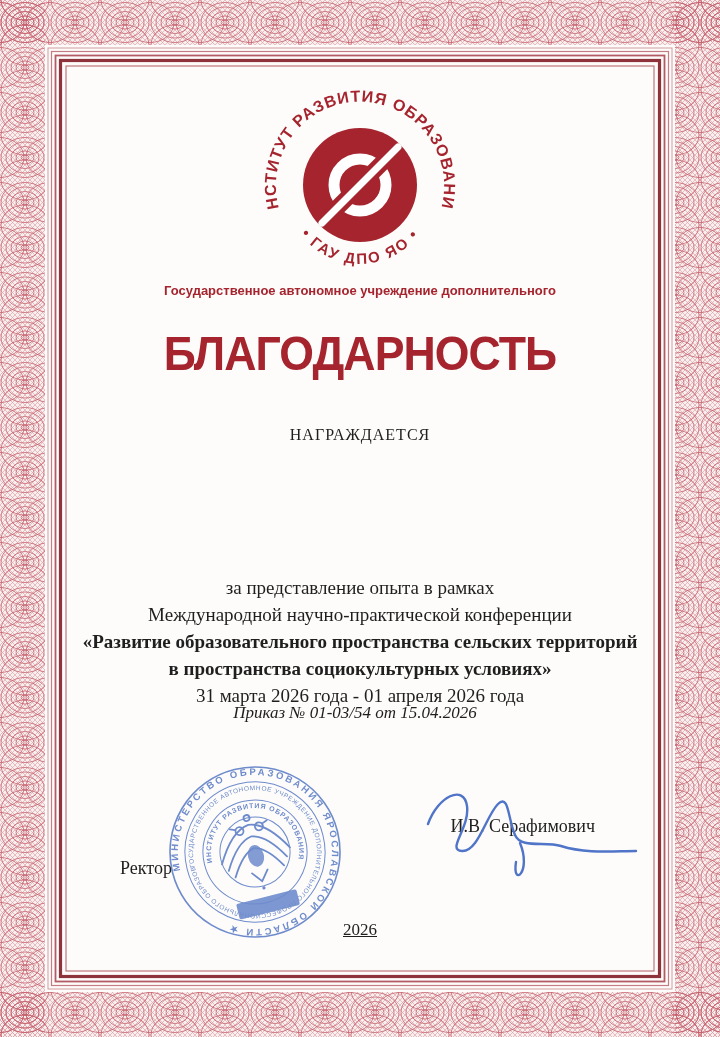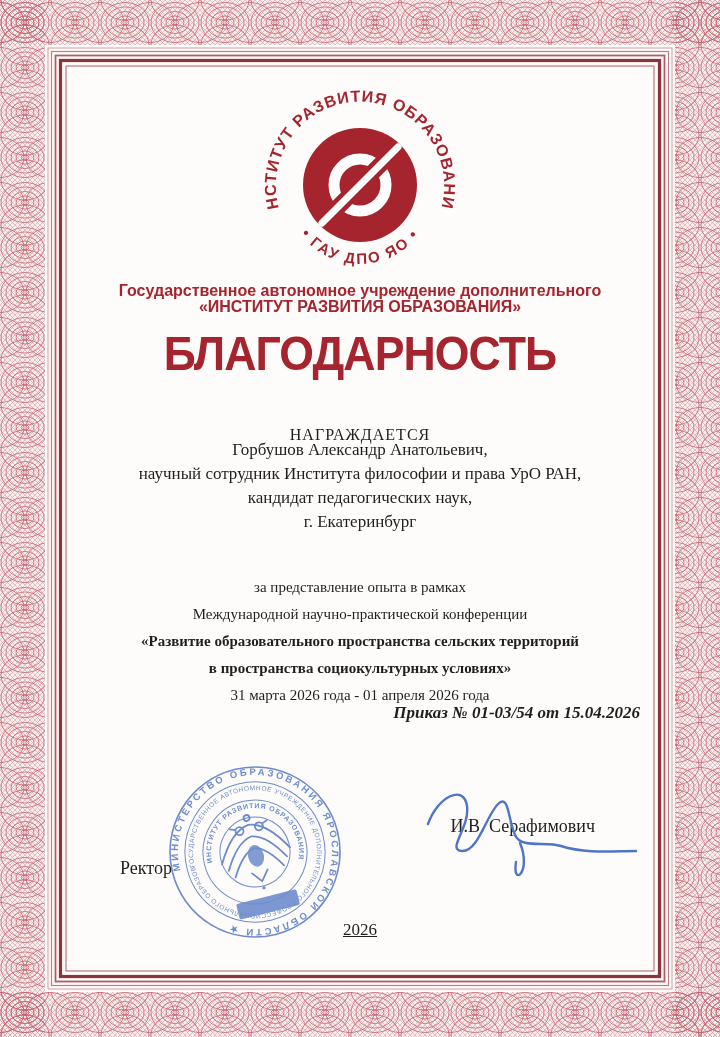--- a/index.html
+++ b/index.html
@@ -4,30 +4,30 @@
 <style>
   html,body{margin:0;padding:0;background:#ffffff;}
   body{width:720px;height:1037px;position:relative;overflow:hidden;
        font-family:"Liberation Serif",serif;color:#1f1f1f;}
   .page{position:absolute;inset:0;background:#fdfcfa;}
   .border-svg{position:absolute;inset:0;pointer-events:none;}
   .overlay-svg{position:absolute;inset:0;pointer-events:none;}
   .abs{position:absolute;left:70px;right:70px;text-align:center;}
   .logo-wrap{position:absolute;left:200px;top:88px;width:320px;height:195px;}
   .org{top:283px;font-family:"Liberation Sans",sans-serif;font-weight:700;
-       font-size:16px;line-height:15.5px;color:#a5242e;}
+       font-size:13px;line-height:15.5px;color:#a5242e;}
   .title{top:326px;font-family:"Liberation Sans",sans-serif;font-weight:700;
          font-size:48px;color:#a5242e;letter-spacing:-1px;
          transform:scaleX(0.93);transform-origin:center;}
   .awarded{top:404px;font-size:16px;letter-spacing:1px;margin-top:22px;}
   .recipient{top:438px;font-size:17px;line-height:24px;}
-  .reason{top:574px;font-size:15px;line-height:27px;}
+  .reason{top:574px;font-size:19px;line-height:27px;}
   .reason .b{font-weight:700;}
-  .order{top:703px;text-align:right;right:80px;left:70px;
-         font-style:italic;font-size:17px;font-weight:bold;}
+  .order{top:703px;text-align:center;right:80px;left:70px;
+         font-style:italic;font-size:17px;}
   .rector{position:absolute;left:120px;top:814px;font-size:18px;margin-top:44px;}
   .sig-name{position:absolute;right:125px;top:816px;font-size:18px;text-align:right;}
   .year{top:920px;font-size:17px;text-decoration:underline;}
 </style>
 </head>
 <body>
 
 <div class="page">
 
   <svg class="border-svg" width="720" height="1037" viewBox="0 0 720 1037" xmlns="http://www.w3.org/2000/svg">
@@ -92,33 +92,26 @@
         <circle cx="160" cy="97" r="57" fill="#a5242e"></circle>
         <circle cx="160" cy="97" r="26" fill="none" stroke="#ffffff" stroke-width="11"></circle>
         <line x1="131" y1="126" x2="189" y2="68" stroke="#a5242e" stroke-width="16"></line>
         <line x1="122" y1="135" x2="198" y2="59" stroke="#ffffff" stroke-width="7" stroke-linecap="round"></line>
       </g>
     </svg>
   </div>
 
   <div class="abs org">
     <div>Государственное автономное учреждение дополнительного</div>
-    <div>«ИНСТИТУТ РАЗВИТИЯ ОБРАЗОВАНИЯ»</div>
   </div>
 
   <div class="abs title">БЛАГОДАРНОСТЬ</div>
 
   <div class="abs awarded">НАГРАЖДАЕТСЯ</div>
 
-  <div class="abs recipient">
-    <div>Горбушов Александр Анатольевич,</div>
-    <div>научный сотрудник Института философии и права УрО РАН,</div>
-    <div>кандидат педагогических наук,</div>
-    <div>г. Екатеринбург</div>
-  </div>
 
   <div class="abs reason">
     <div>за представление опыта в рамках</div>
     <div>Международной научно-практической конференции</div>
     <div class="b">«Развитие образовательного пространства сельских территорий</div>
     <div class="b">в пространства социокультурных условиях»</div>
     <div>31 марта 2026 года - 01 апреля 2026 года</div>
   </div>
 
   <div class="abs order">Приказ № 01-03/54 от 15.04.2026</div>

